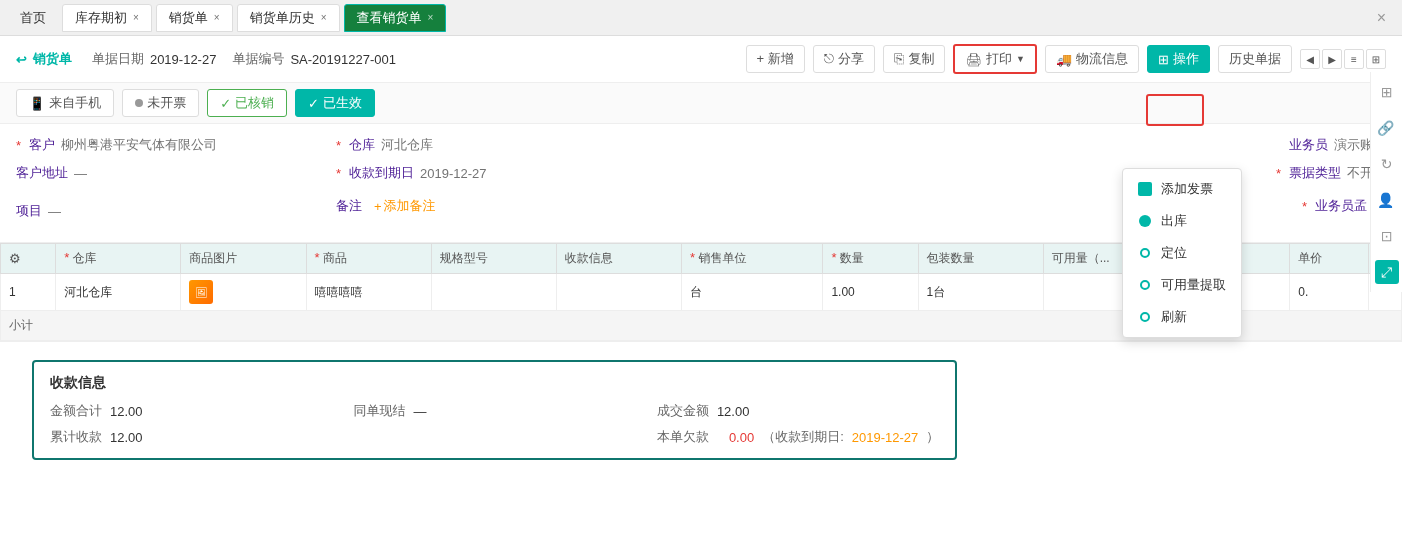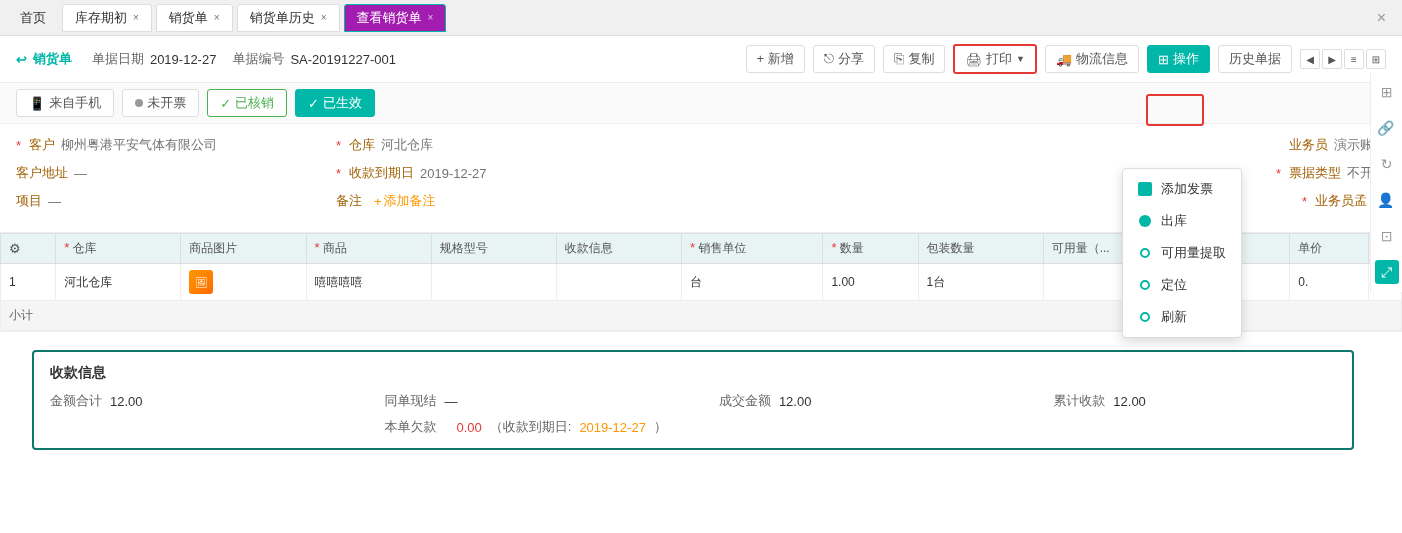--- a/index.html
+++ b/index.html
@@ -8,21 +8,21 @@
     
     .tab-bar {
       display: flex; align-items: center; background: #f0f0f0; border-bottom: 1px solid #ddd;
       height: 36px; padding: 0 8px; gap: 4px;
     }
     .tab {
       display: flex; align-items: center; padding: 0 12px; height: 28px;
       background: #fff; border: 1px solid #ddd; border-radius: 3px 3px 0 0;
       cursor: pointer; gap: 6px; font-size: 13px; white-space: nowrap; justify-content: flex-end;
     }
-    .tab.active { background: #a21caf; color: #fff; border-color: #00b7a8; }
+    .tab.active { background: #15803d; color: #fff; border-color: #00b7a8; }
     .tab .close-icon { font-size: 10px; cursor: pointer; opacity: 0.7; }
     .tab-home { background: transparent; border: none; }
     .tab-close-btn { margin-left: auto; background: none; border: none; cursor: pointer; font-size: 16px; color: #999; padding: 0 8px; }
 
     
     .main-content { background: #fff; height: calc(533px - 36px); overflow: hidden; position: relative; }
 
     
     .doc-header {
       display: flex; align-items: center; padding: 8px 16px; border-bottom: 1px solid #eee;
@@ -58,21 +58,21 @@
     }
     .action-btn.green { background: #00b7a8; color: #fff; border-color: #00b7a8; }
     .action-btn .dot { width: 8px; height: 8px; border-radius: 50%; display: inline-block; }
     .dot-gray { background: #999; }
 
     
     .form-area { padding: 12px 16px; border-bottom: 1px solid #eee; }
     .form-row { display: flex; align-items: center; margin-bottom: 10px; gap: 20px; }
     .form-field { display: flex; align-items: center; gap: 6px; }
     .form-field .required { color: #e53935; margin-right: 2px; }
-    .form-field .field-label { color: #a16207; white-space: nowrap; }
+    .form-field .field-label { color: #4c1d95; white-space: nowrap; }
     .form-field .field-value { color: #737373; }
     .form-field .add-note { color: #ff9800; cursor: pointer; display: flex; align-items: center; gap: 2px; }
 
     
     .table-wrap { overflow-x: auto; border-bottom: 1px solid #eee; }
     table { width: 100%; border-collapse: collapse; min-width: 800px; }
     table th {
       background: #e8f4f3; color: #555; padding: 6px 8px; text-align: left;
       border: 1px solid #ddd; font-weight: normal; white-space: nowrap; font-size: 12px;
     }
@@ -84,21 +84,21 @@
     table tr:nth-child(even) { background: #fafafa; }
     .subtotal-row td { background: #f5f5f5; color: #666; }
     .product-img { width: 24px; height: 24px; background: linear-gradient(135deg, #ff9800, #ff6b00); border-radius: 3px; display: flex; align-items: center; justify-content: center; }
 
     
     .summary-box {
       border: 2px solid #0f766e; border-radius: 4px; margin: 10px 16px;
       padding: 12px 16px; display: inline-block; min-width: 520px;
     }
     .summary-title { font-weight: bold; color: #333; margin-bottom: 10px; font-size: 14px; }
-    .summary-grid { display: grid; grid-template-columns: 1fr 1fr 1fr 1fr; gap: 8px 52px; }
+    .summary-grid { display: grid; grid-template-columns: 1fr 1fr 1fr; gap: 8px 21px; }
     .summary-row { display: flex; align-items: center; gap: 8px; }
     .summary-row .s-label { color: #666; white-space: nowrap; }
     .summary-row .s-value { color: #333; }
     .summary-row .s-value.red { color: #e53935; margin-left: 12px; }
     .summary-row .s-value.orange { color: #ff9800; }
 
     
     .dropdown-overlay {
       position: absolute; top: 68px; right: 200px;
       background: #fff; border: 1px solid #ddd; border-radius: 4px;
@@ -266,21 +266,21 @@
         <span class="field-label">收款到期日</span>
         <span class="field-value">2019-12-27</span>
       </div>
       <div class="form-field" style="margin-left:auto;">
         <span class="required">*</span>
         <span class="field-label">票据类型</span>
         <span class="field-value">不开票</span>
       </div>
     </div>
     <div class="form-row">
-      <div class="form-field" style="min-width:300px;">
+      <div class="form-field" style="min-width:300px;margin-top:10px;">
         <span class="field-label">项目</span>
         <span class="field-value">—</span>
       </div>
       <div class="form-field" style="min-width:200px;gap:12px;">
         <span class="field-label">备注</span>
         <span class="add-note">
           <span>+</span>
           <span>添加备注</span>
         </span>
       </div>
@@ -378,29 +378,29 @@
       <span>添加发票</span>
     </div>
     <div class="dropdown-item">
       <div class="d-icon">
         <div class="circle-icon"></div>
       </div>
       <span>出库</span>
     </div>
     <div class="dropdown-item">
       <div class="d-icon">
-        <div class="circle-icon" style="background:#00b7a8;border:2px solid #00b7a8;background:#fff;width:10px;height:10px;border-radius:50%;border:2px solid #00b7a8;"></div>
-      </div>
-      <span>可用量提取</span>
+        <div style="width:10px;height:10px;border-radius:50%;border:2px solid #00b7a8;background:#fff;"></div>
+      </div>
+      <span>定位</span>
     </div>
     <div class="dropdown-item">
       <div class="d-icon">
-        <div style="width:10px;height:10px;border-radius:50%;border:2px solid #00b7a8;background:#fff;"></div>
-      </div>
-      <span>定位</span>
+        <div class="circle-icon" style="background:#00b7a8;border:2px solid #00b7a8;background:#fff;width:10px;height:10px;border-radius:50%;border:2px solid #00b7a8;"></div>
+      </div>
+      <span>可用量提取</span>
     </div>
     <div class="dropdown-item">
       <div class="d-icon">
         <div style="width:10px;height:10px;border-radius:50%;border:2px solid #00b7a8;background:#fff;"></div>
       </div>
       <span>刷新</span>
     </div>
   </div>
 
   <div class="right-sidebar">

